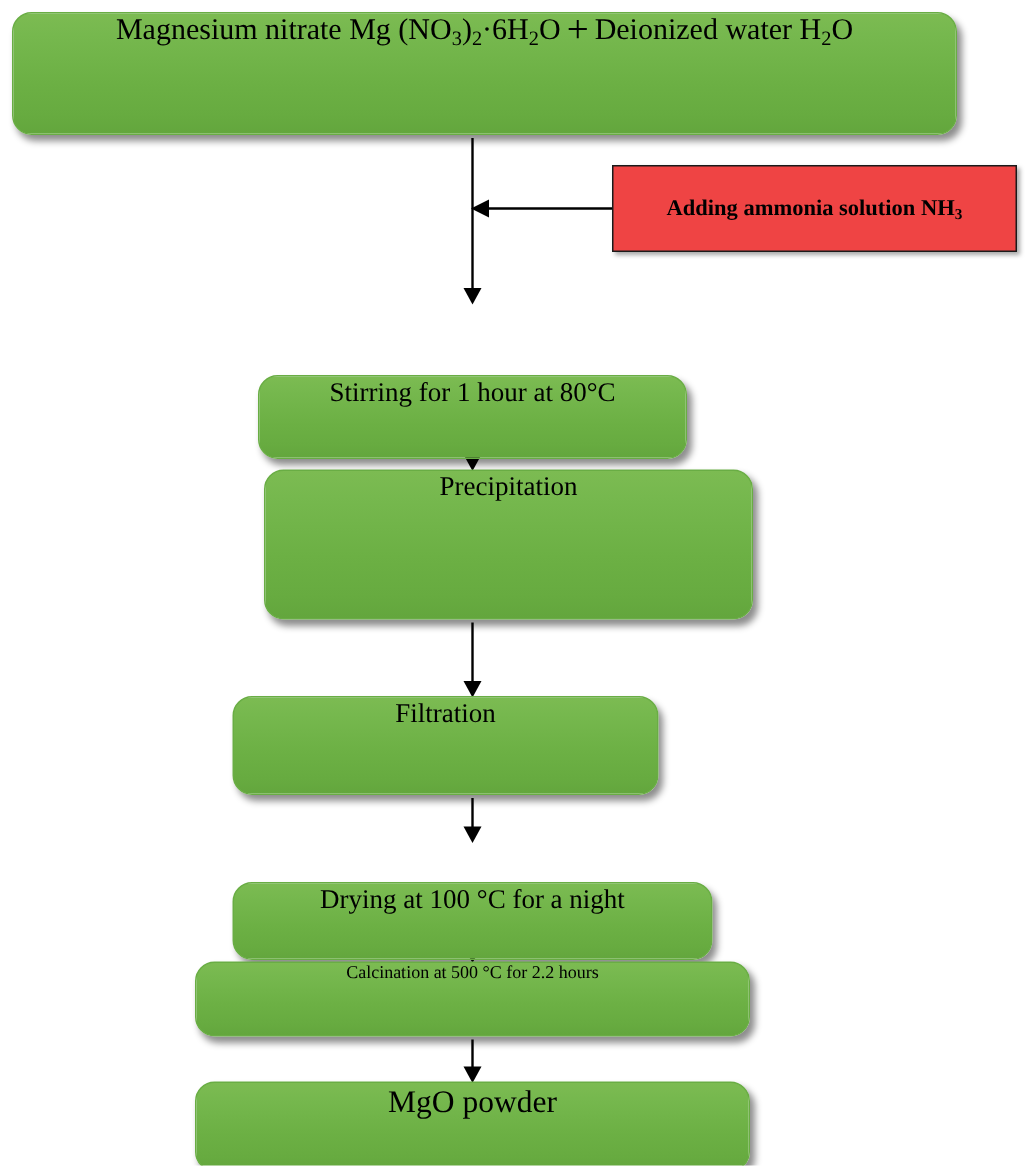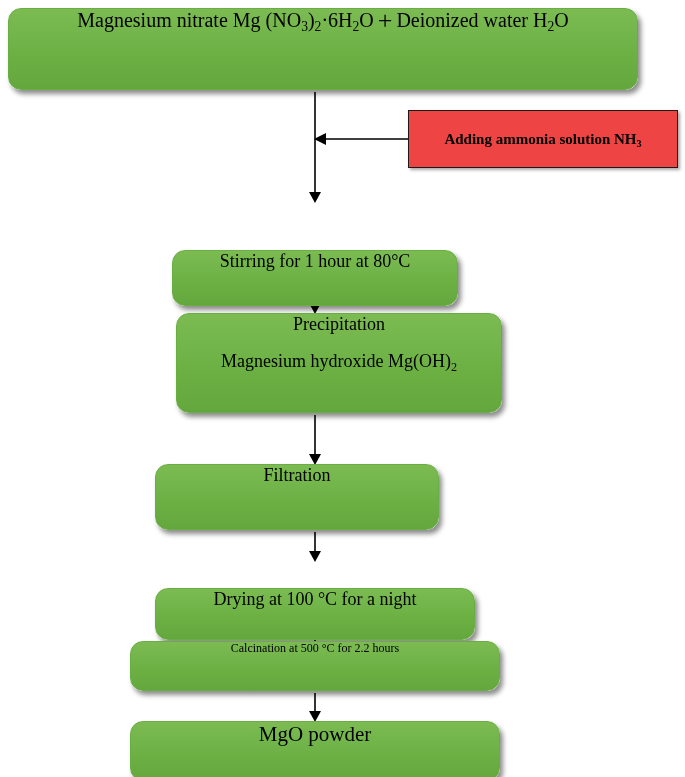--- a/index.html
+++ b/index.html
@@ -146,21 +146,20 @@
 <div class="node" id="node-precursor">
   <span class="line"><span>Magnesium nitrate Mg (NO</span><sub>3</sub><span>)</span><sub>2</sub><span>·6H</span><sub>2</sub><span>O</span><span class="plus-sign">+</span><span>Deionized water H</span><sub>2</sub><span>O</span></span>
 </div>
 
 <div class="node" id="node-stirring">
   <span class="line">Stirring for 1 hour at 80°C</span>
 </div>
 
 <div class="node" id="node-precip">
   <span class="line line-1">Precipitation</span>
-  <span class="line line-2"><span>Magnesium hydroxide Mg(OH)</span><sub>2</sub></span>
 </div>
 
 <div class="node" id="node-filter">
   <span class="line">Filtration</span>
 </div>
 
 <div class="node" id="node-drying">
   <span class="line">Drying at 100 °C for a night</span>
 </div>
 

